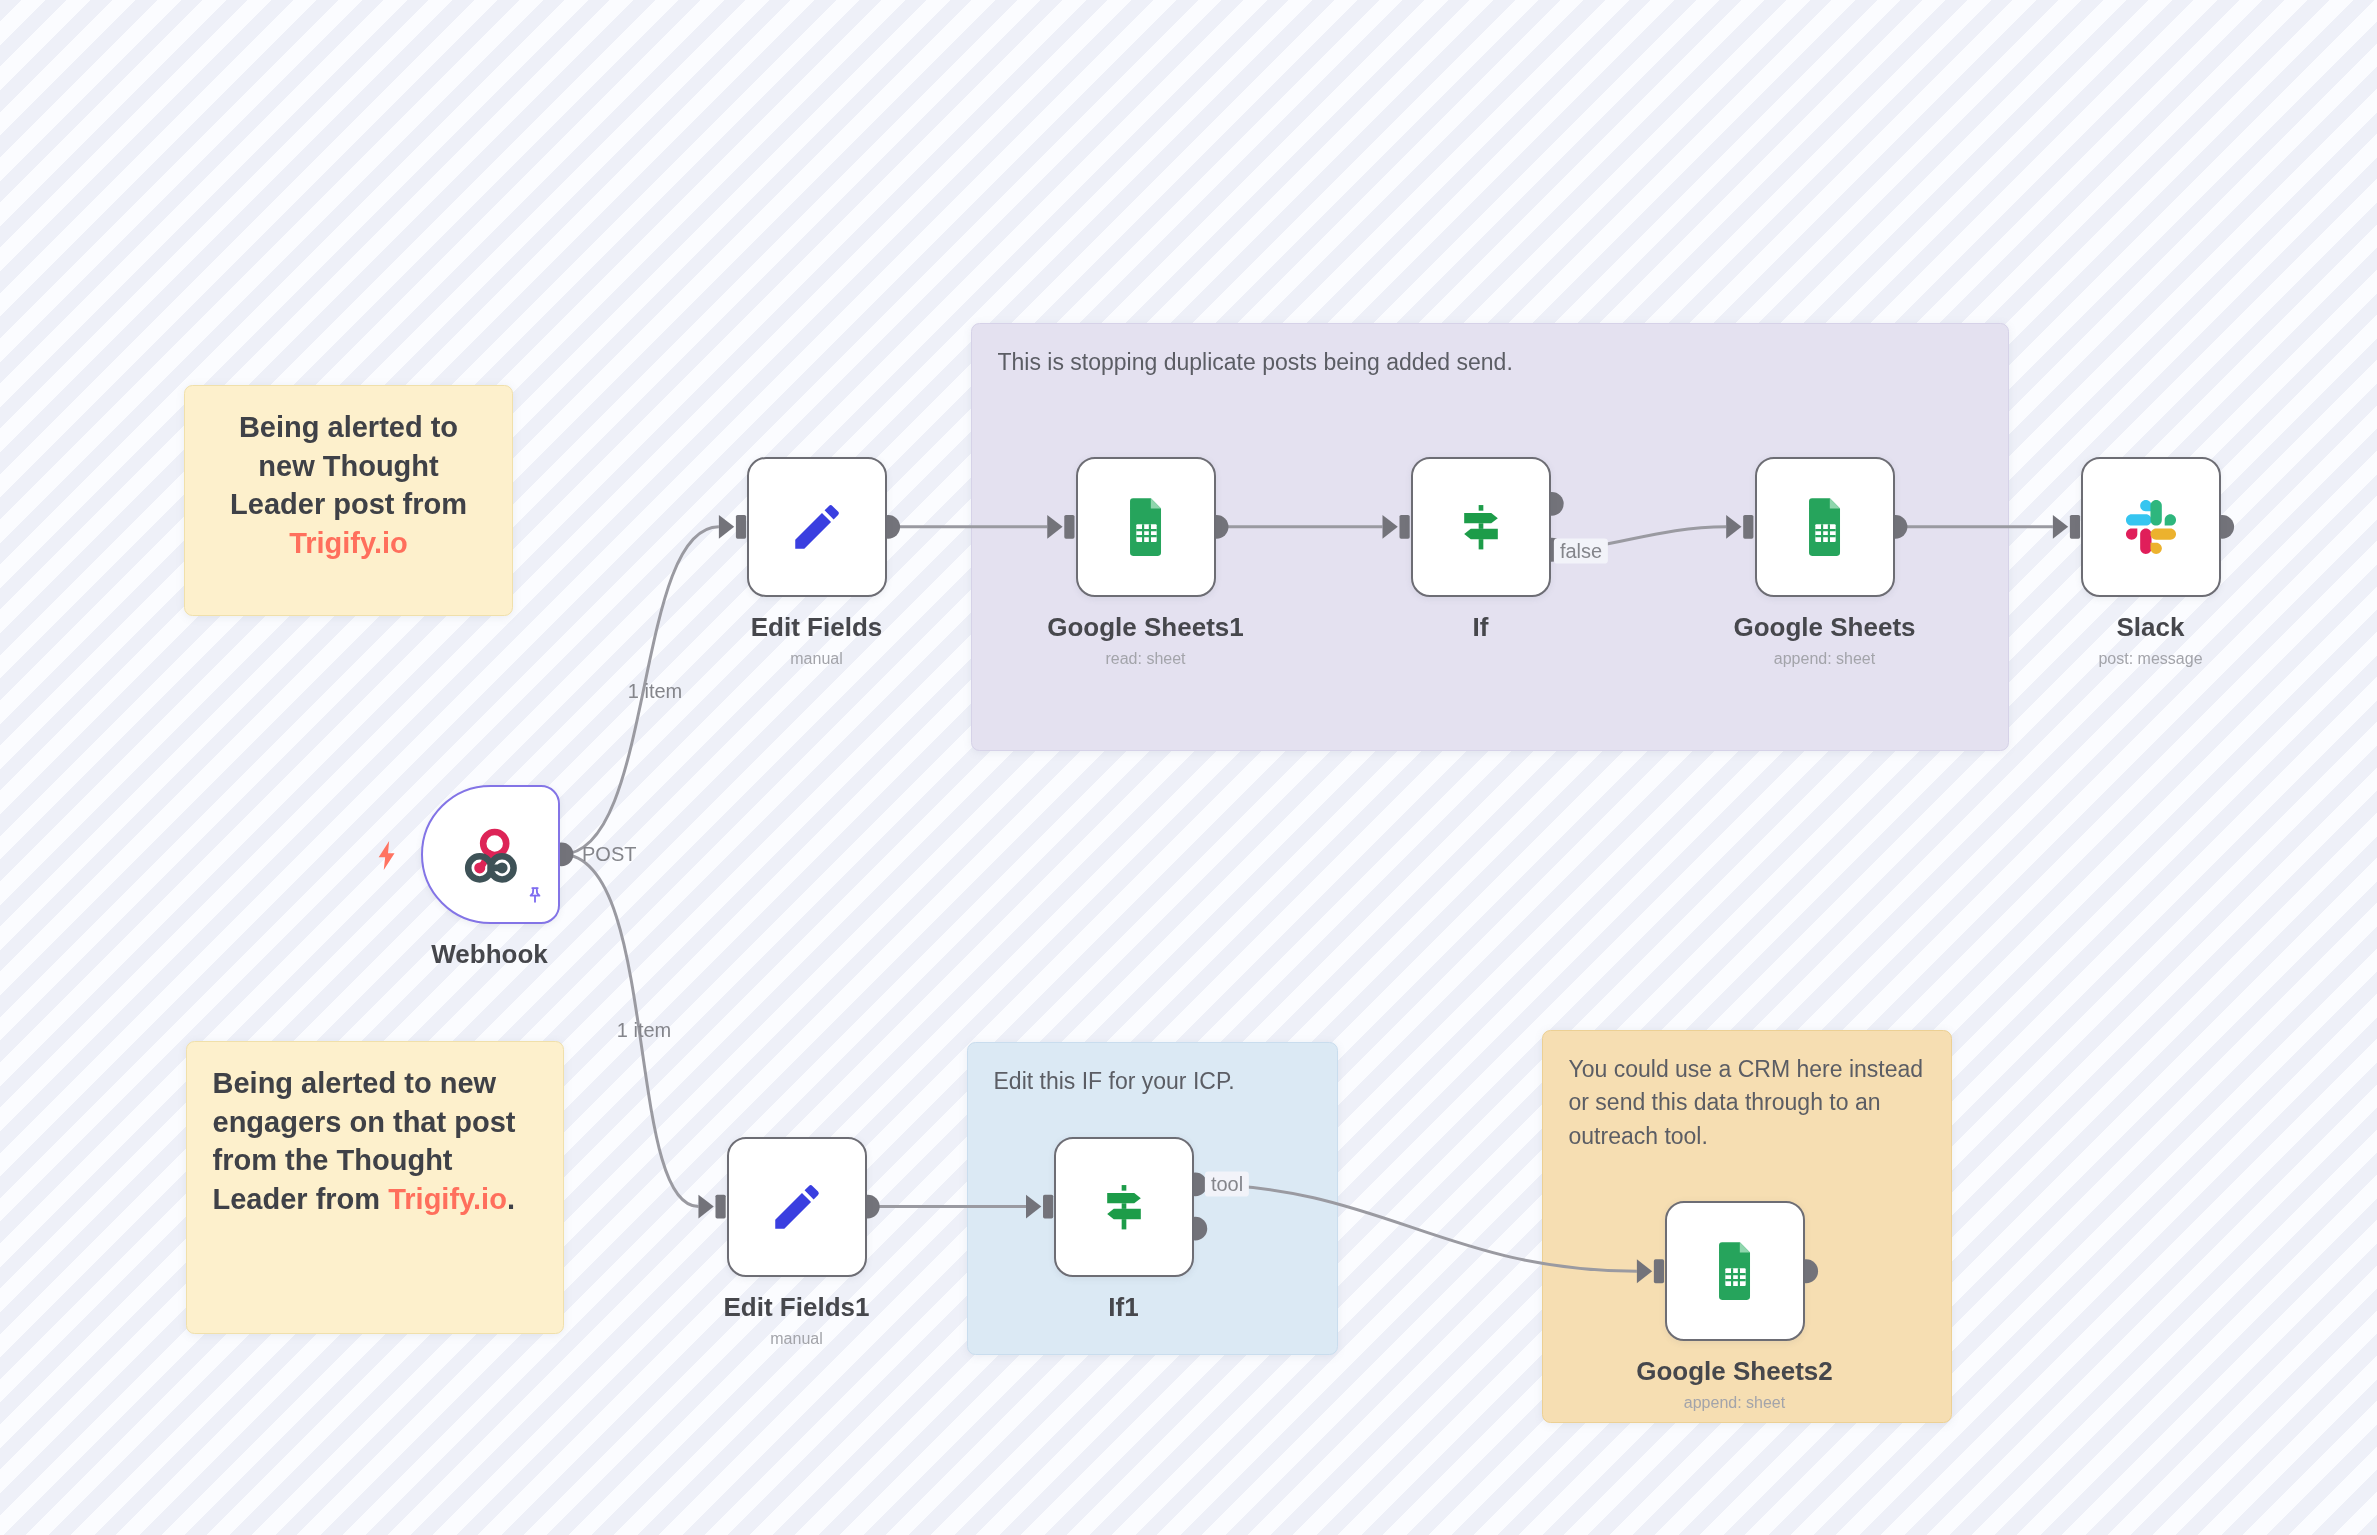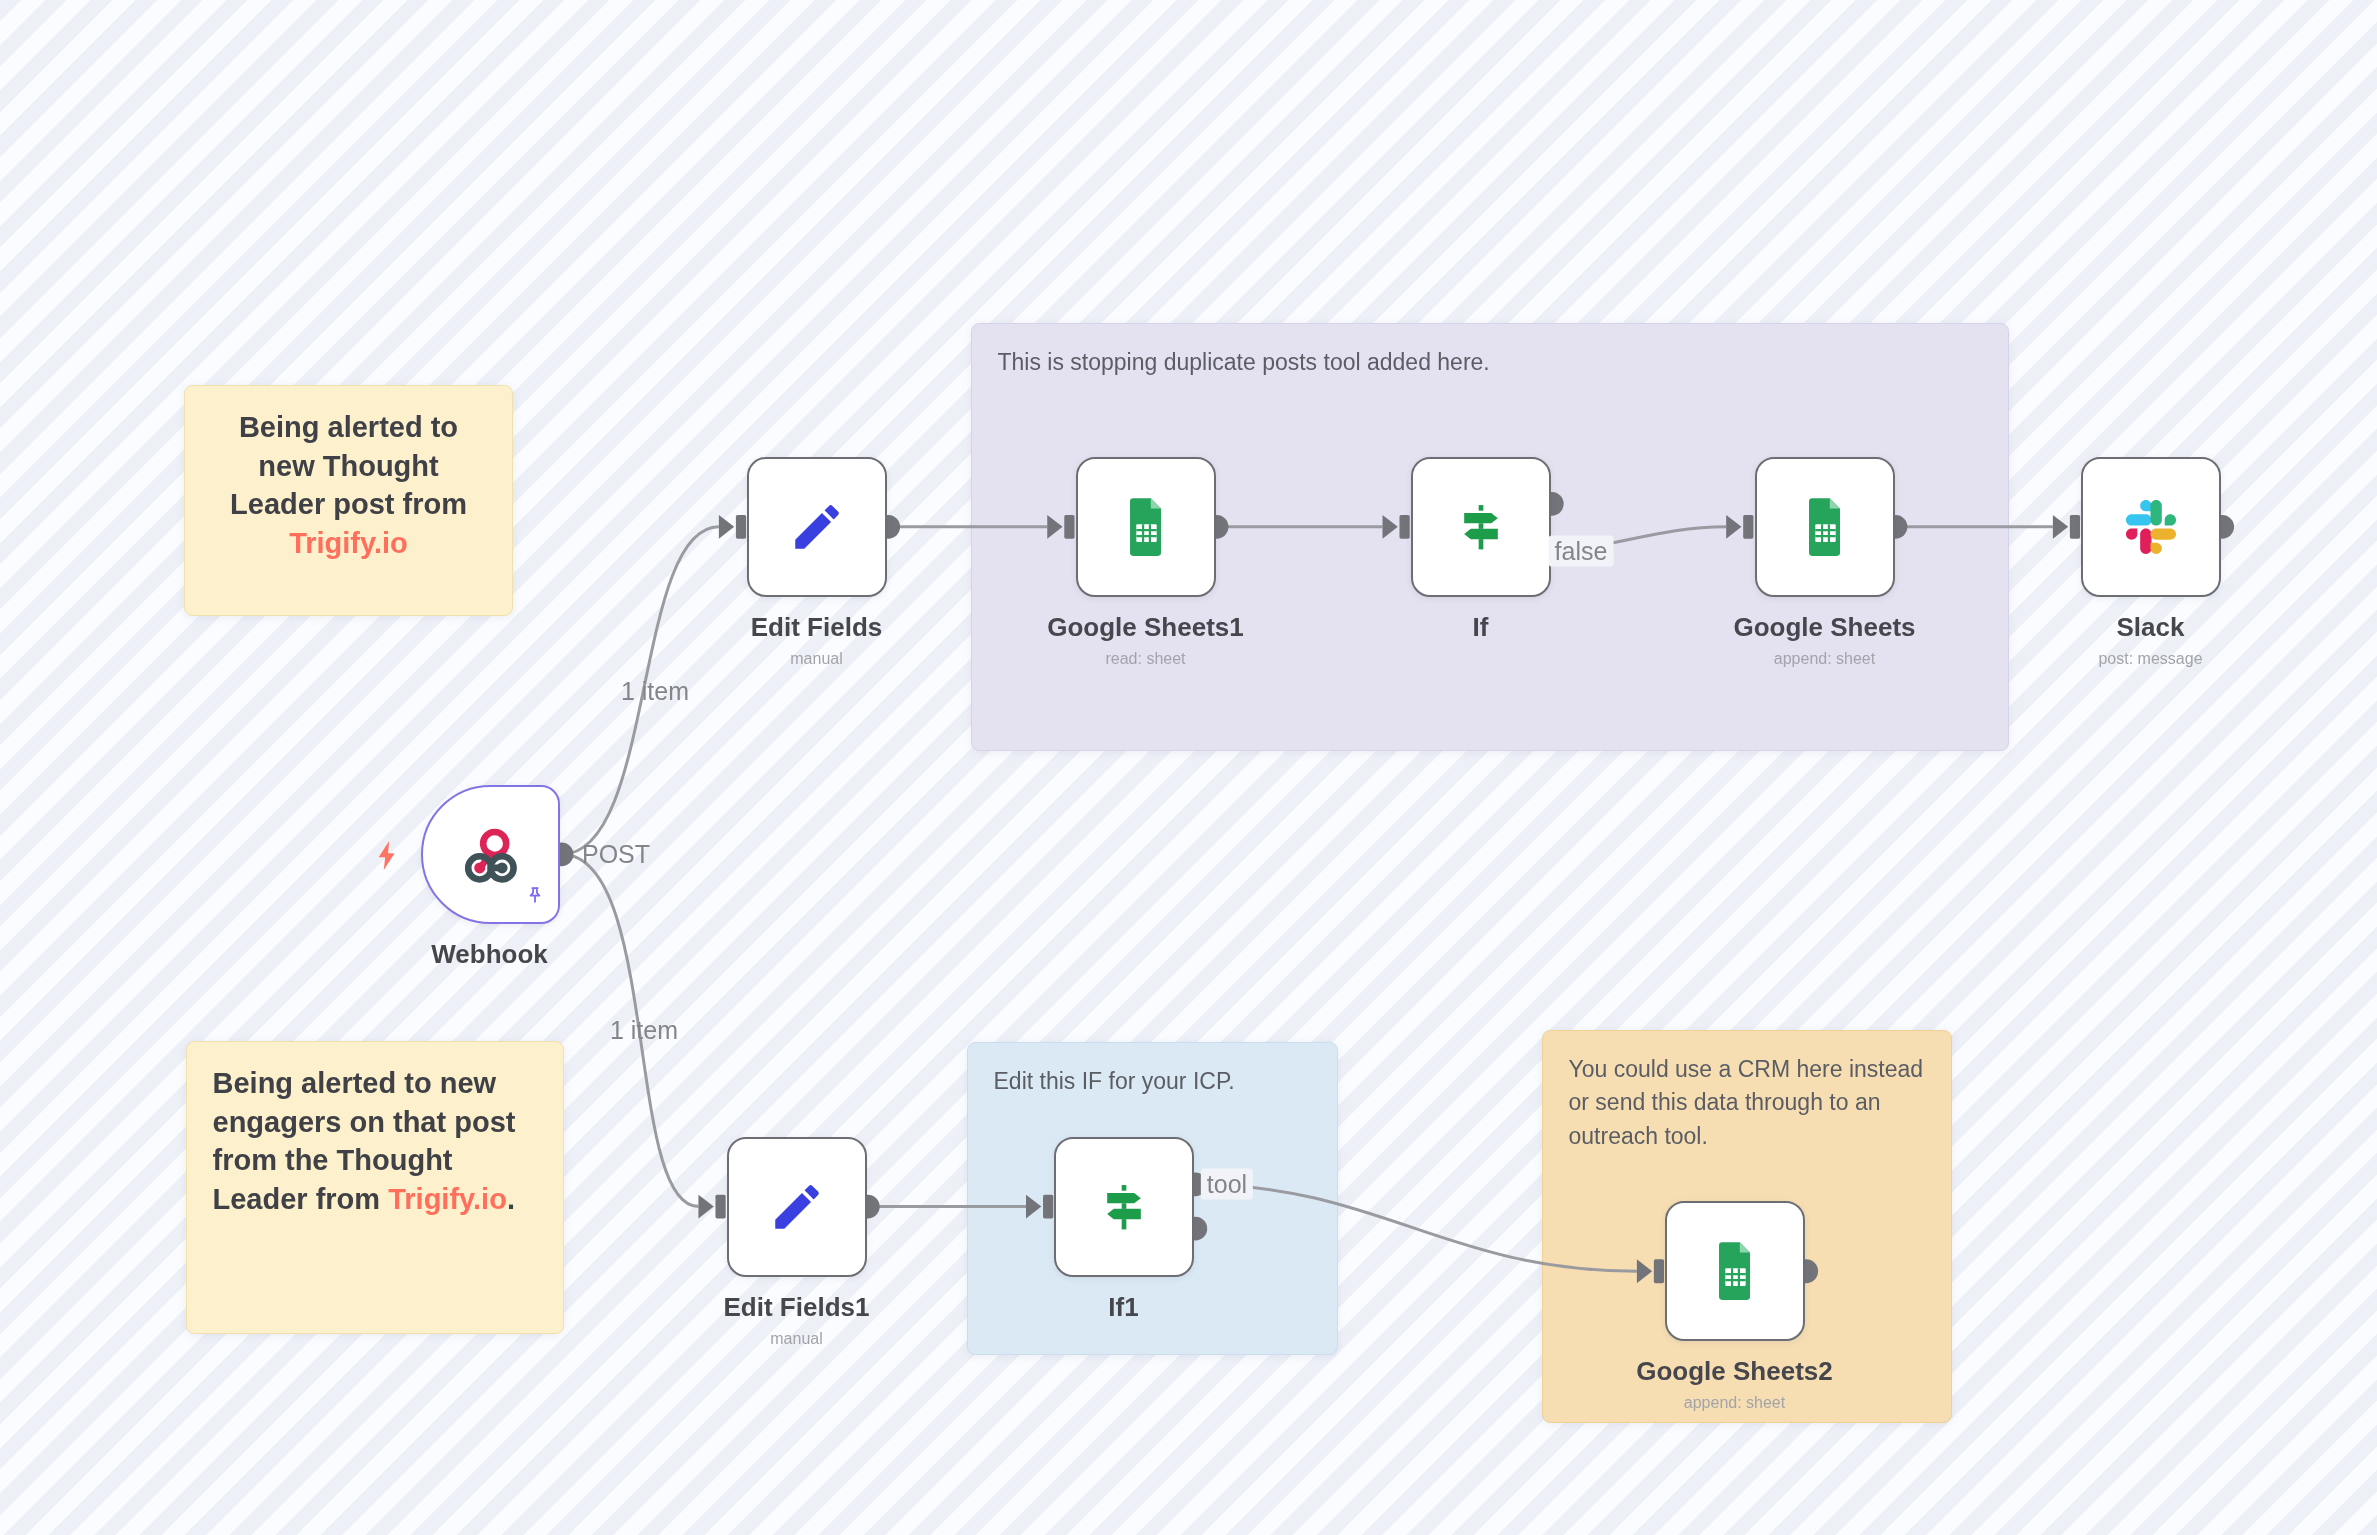--- a/index.html
+++ b/index.html
@@ -62,21 +62,21 @@
     margin-top:6.8px;font-size:16px;font-weight:400;color:#a3a4aa;
   }
   
   svg.edges{position:absolute;left:0;top:0;z-index:2;}
   .edge{stroke:#9a9aa1;stroke-width:3.5;fill:none;}
   .port-dot{fill:#73737a;}
   .port-in{fill:#73737a;}
   
   .edge-label{
     position:absolute;z-index:4;
-    font-size:25px;color:#84858b;white-space:nowrap;
+    font-size:20px;color:#84858b;white-space:nowrap;
     transform:translate(-50%,-50%);
   }
   .edge-label.chip{
     background:#f2f3f9;padding:0.9px 6px;border-radius:3.4px;
   }
   .edge-label.left-anchor{transform:translate(0,-50%);}
   .bolt{position:absolute;z-index:3;}
 </style>
 </head>
 <body>
@@ -85,21 +85,21 @@
 
   <div class="sticky yellow" style="left:184px;top:385px;width:329px;height:231px;text-align:center;">
     <div class="sticky-title"><span>Being alerted to new Thought Leader post from </span><span class="brand">Trigify.io</span><span></span></div>
   </div>
 
   <div class="sticky yellow" style="left:186px;top:1041px;width:378px;height:293px;">
     <div class="sticky-title"><span>Being alerted to new engagers on that post from the Thought Leader from </span><span class="brand">Trigify.io</span><span>.</span></div>
   </div>
 
   <div class="sticky purple" style="left:971px;top:323px;width:1038px;height:428px;">
-    <div class="sticky-body">This is stopping duplicate posts tool added here.</div>
+    <div class="sticky-body">This is stopping duplicate posts being added send.</div>
   </div>
 
   <div class="sticky blue" style="left:967px;top:1042px;width:371px;height:313px;">
     <div class="sticky-body">Edit this IF for your ICP.</div>
   </div>
 
   <div class="sticky orange" style="left:1542px;top:1030px;width:410px;height:393px;">
     <div class="sticky-body">You could use a CRM here instead or send this data through to an outreach tool.</div>
   </div>
 

